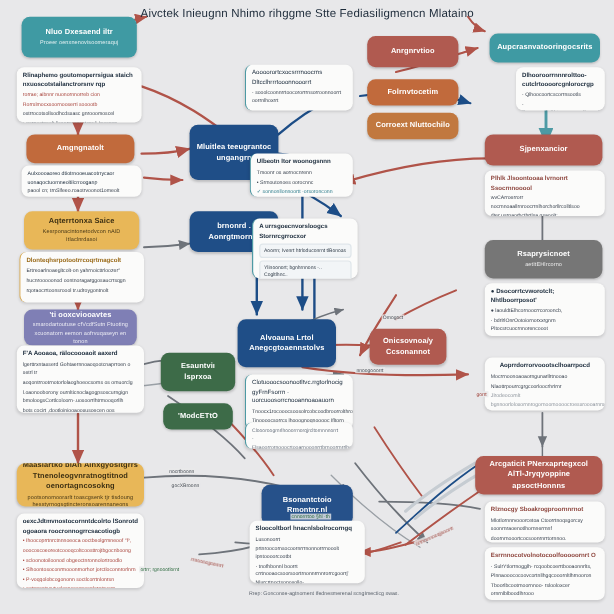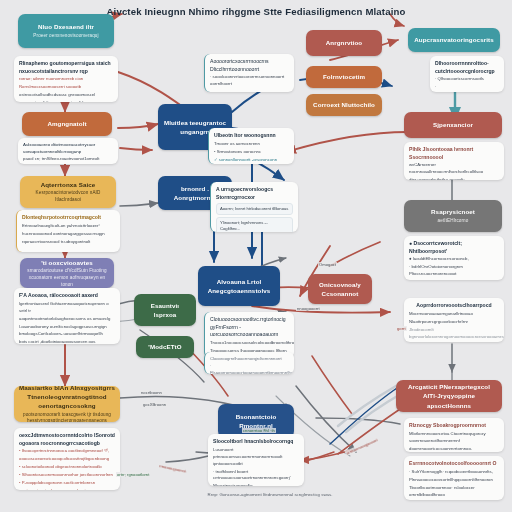--- a/index.html
+++ b/index.html
@@ -32,21 +32,21 @@
   .card.tealline{border-left:1.4px solid #4e9aa4;}
   .card .ch{font-size:5.1px;font-weight:bold;color:#203040;line-height:1.5;}
   .card .cl{font-size:4.3px;color:#3b4450;line-height:1.62;margin-top:1px;}
   .card .cl.red{color:#a8443c;}
   .card .inner{
     background:#f2f5f7;border-radius:3px;margin-top:2px;padding:1.5px 3px;
     border:.5px solid #dfe6ea;font-size:4.2px;color:#35404c;line-height:1.6;
   }
   .title{
     position:absolute;left:100px;top:6px;width:312px;
-    font-size:9.6px;font-weight:bold;color:#1d2b3a;
+    font-size:9.6px;font-weight:normal;color:#1d2b3a;
     text-align:center;filter:blur(.36px);letter-spacing:.15px;
   }
   .footer{
     position:absolute;left:150px;top:492px;width:240px;text-align:center;
     font-size:4.4px;color:#5a626c;filter:blur(.3px);
   }
   .edgelabel{
     position:absolute;font-size:4.2px;color:#4a5058;
     background:rgba(232,232,234,.8);padding:0 1px;filter:blur(.3px);
     white-space:nowrap;

